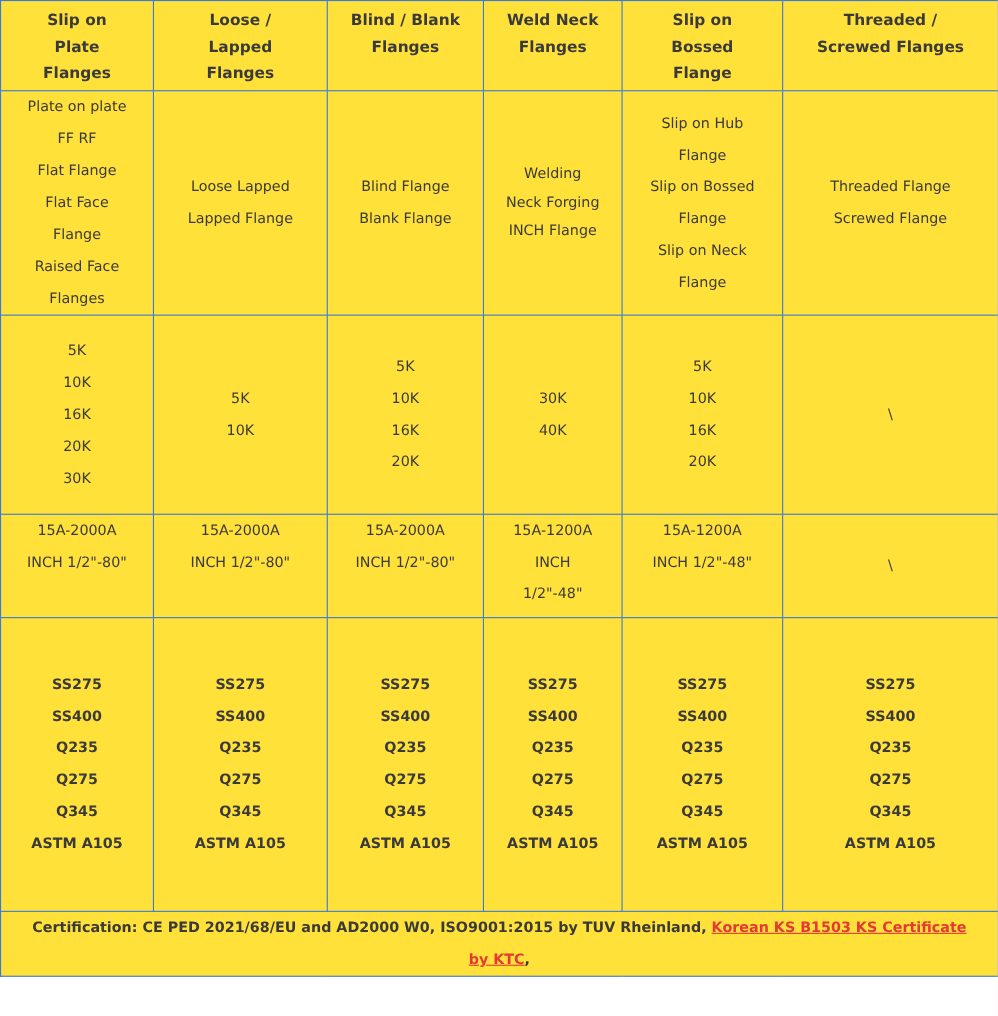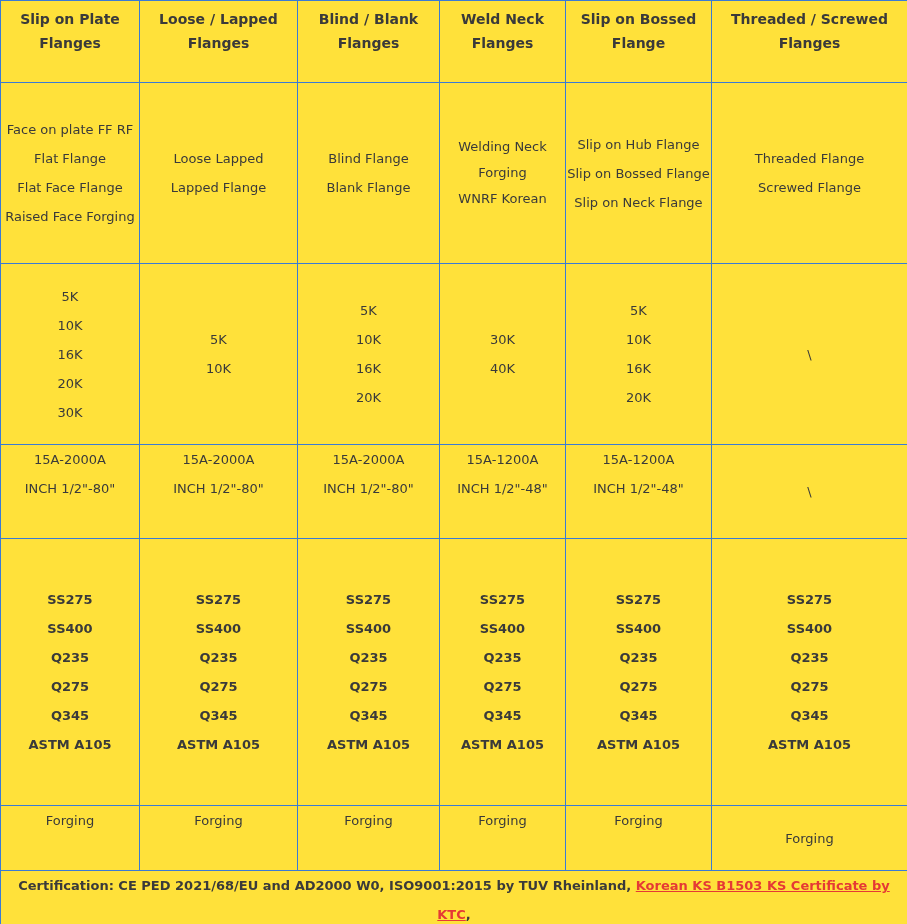--- a/index.html
+++ b/index.html
@@ -6,21 +6,21 @@
   body { width: 907px; height: 924px; overflow: hidden; font-family: "DejaVu Sans", sans-serif; color: #333333; }
   table.spec {
     border-collapse: collapse;
     width: 907px;
     table-layout: fixed;
     background: #ffe13a;
   }
   table.spec td, table.spec th {
     border: 1px solid #3a7bd5;
     text-align: center;
-    padding: 0 0;
+    padding: 0 20px;
     font-size: 13px;
     line-height: 29px;
     color: #3a3a3a;
   }
   table.spec th {
     font-weight: bold;
     font-size: 14px;
     line-height: 24px;
     vertical-align: top;
     padding-top: 6px;
@@ -61,36 +61,36 @@
     <th>Slip on Plate Flanges</th>
     <th>Loose / Lapped Flanges</th>
     <th>Blind / Blank Flanges</th>
     <th>Weld Neck Flanges</th>
     <th>Slip on Bossed Flange</th>
     <th>Threaded / Screwed Flanges</th>
   </tr>
 
   <tr class="r-names">
     <td>
-      <span class="line">Face on plate FF RF</span>
+      <span class="line">Plate on plate FF RF</span>
       <span class="line">Flat Flange</span>
       <span class="line">Flat Face Flange</span>
-      <span class="line">Raised Face Forging</span>
+      <span class="line">Raised Face Flanges</span>
     </td>
     <td>
       <span class="line">Loose Lapped</span>
       <span class="line">Lapped Flange</span>
     </td>
     <td>
       <span class="line">Blind Flange</span>
       <span class="line">Blank Flange</span>
     </td>
     <td style="line-height:26px">
       <span class="line">Welding Neck Forging</span>
-      <span class="line">WNRF Korean</span>
+      <span class="line">INCH Flange</span>
     </td>
     <td>
       <span class="line">Slip on Hub Flange</span>
       <span class="line">Slip on Bossed Flange</span>
       <span class="line">Slip on Neck Flange</span>
     </td>
     <td>
       <span class="line">Threaded Flange</span>
       <span class="line">Screwed Flange</span>
     </td>
@@ -199,28 +199,20 @@
     <td>
       <span class="line">SS275</span>
       <span class="line">SS400</span>
       <span class="line">Q235</span>
       <span class="line">Q275</span>
       <span class="line">Q345</span>
       <span class="line">ASTM A105</span>
     </td>
   </tr>
 
-  <tr class="r-proc">
-    <td>Forging</td>
-    <td>Forging</td>
-    <td>Forging</td>
-    <td>Forging</td>
-    <td>Forging</td>
-    <td class="mid">Forging</td>
-  </tr>
 
   <tr class="cert">
     <td colspan="6">
       <span>Certification: CE PED 2021/68/EU and AD2000 W0, ISO9001:2015 by TUV Rheinland, </span><a href="#">Korean KS B1503 KS Certificate by KTC</a><span>,</span><br>
       
     </td>
   </tr>
 </tbody>
   </table>
 

